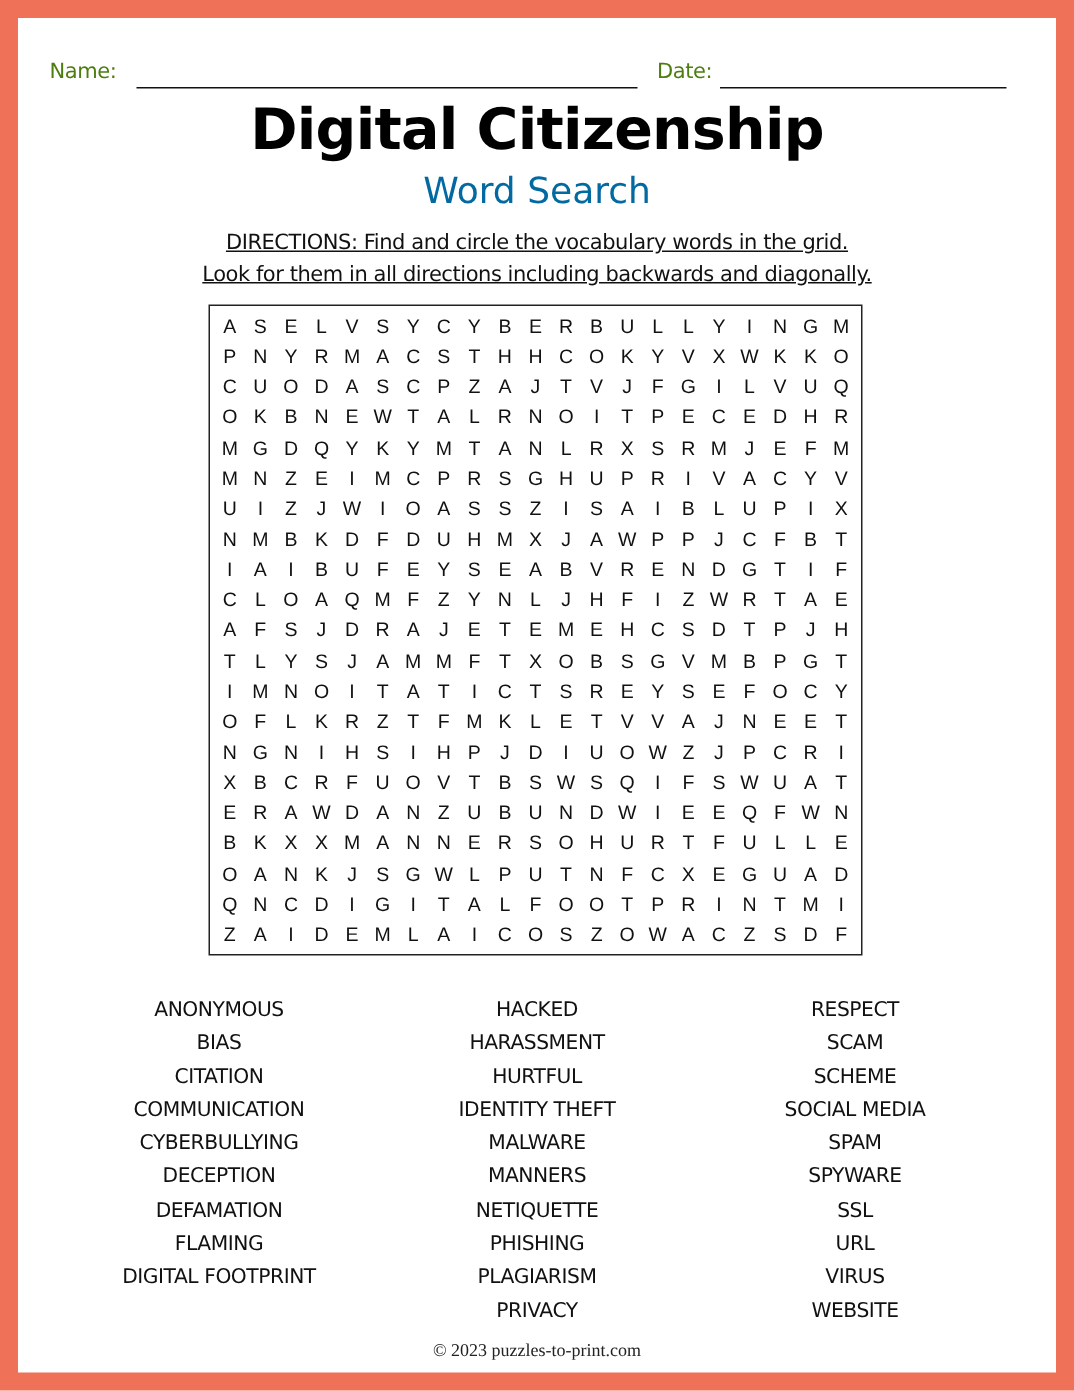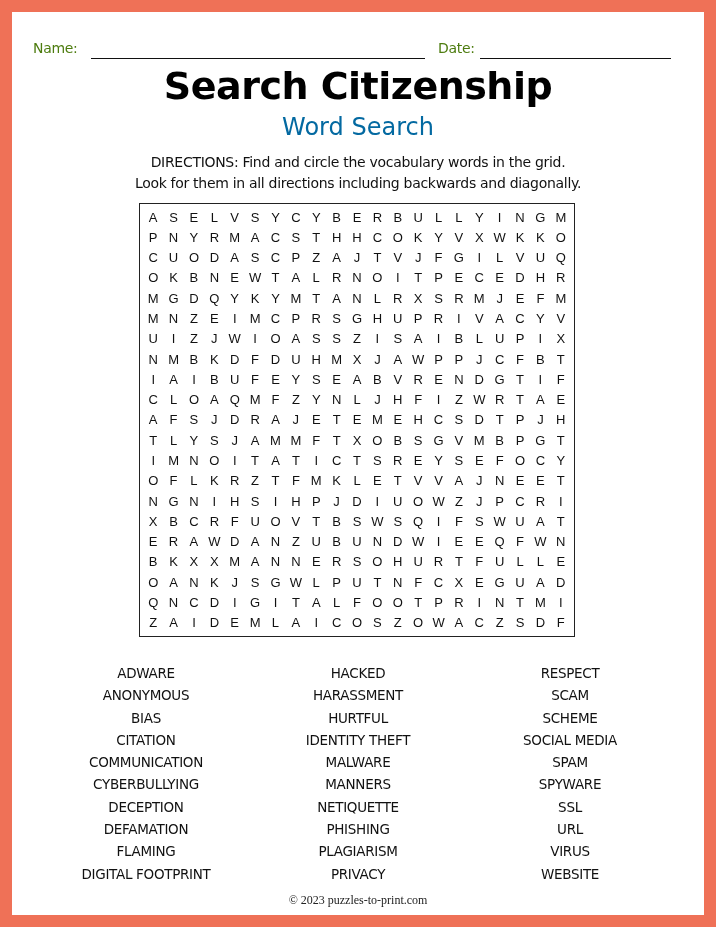--- a/index.html
+++ b/index.html
@@ -54,20 +54,21 @@
     }
     .directions {
       position: absolute;
       top: 140px; left: 0; width: 692px;
       text-align: center;
       font-family: "DejaVu Sans", sans-serif;
       font-size: 14px;
       line-height: 21px;
       color: #111;
       letter-spacing: -0.3px;
+      text-decoration: underline;
     }
     .grid {
       position: absolute;
       left: 127px; top: 191px;
       width: 436px; height: 434px;
       border: 1.5px solid #222;
       box-sizing: border-box;
       display: grid;
       grid-template-columns: repeat(21, 1fr);
       grid-template-rows: repeat(21, 1fr);
@@ -114,21 +115,21 @@
 
 <div class="page">
 
   <div class="hdr-row">
     <span class="hdr-label" style="left:21px;">Name:</span>
     <div class="hdr-line" style="left:79px; width:334px;"></div>
     <span class="hdr-label" style="left:426px;">Date:</span>
     <div class="hdr-line" style="left:468px; width:191px;"></div>
   </div>
 
-  <div class="title">Search Citizenship</div>
+  <div class="title">Digital Citizenship</div>
   <div class="subtitle">Word Search</div>
 
   <div class="directions">
     <div>DIRECTIONS:  Find and circle the vocabulary words in the grid.</div>
     <div>Look for them in all directions including backwards and diagonally.</div>
   </div>
 
   <div class="grid" id="grid">
       <div class="cell">A</div>
       <div class="cell">S</div>
@@ -568,21 +569,20 @@
       <div class="cell">A</div>
       <div class="cell">C</div>
       <div class="cell">Z</div>
       <div class="cell">S</div>
       <div class="cell">D</div>
       <div class="cell">F</div>
     </div>
 
   <div class="words">
     <div class="col" id="col1" style="left:34px; width:200px;">
-        <div class="word">ADWARE</div>
         <div class="word">ANONYMOUS</div>
         <div class="word">BIAS</div>
         <div class="word">CITATION</div>
         <div class="word">COMMUNICATION</div>
         <div class="word">CYBERBULLYING</div>
         <div class="word">DECEPTION</div>
         <div class="word">DEFAMATION</div>
         <div class="word">FLAMING</div>
         <div class="word">DIGITAL FOOTPRINT</div>
       </div>

